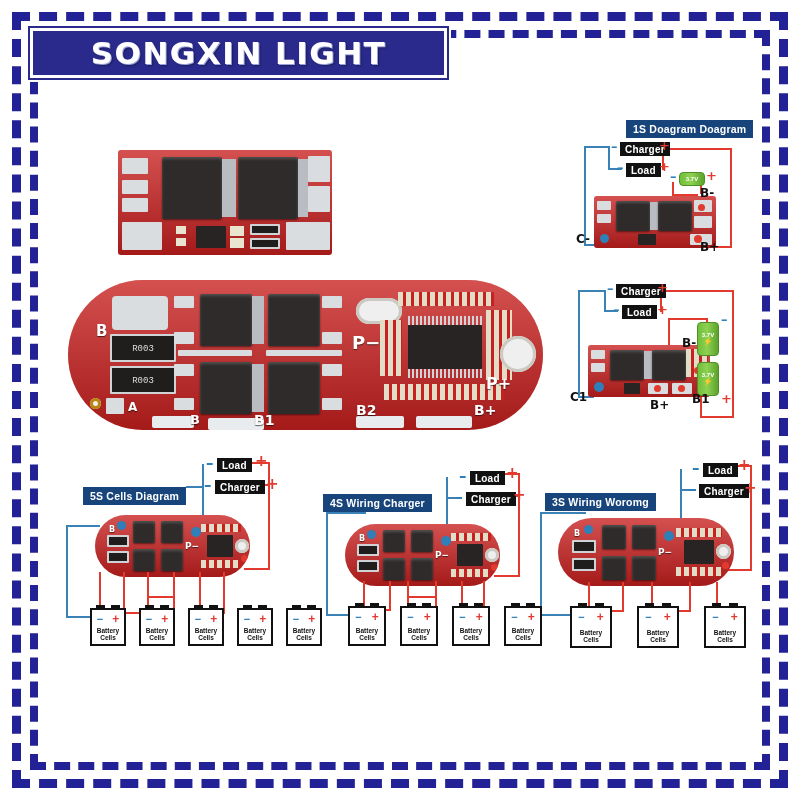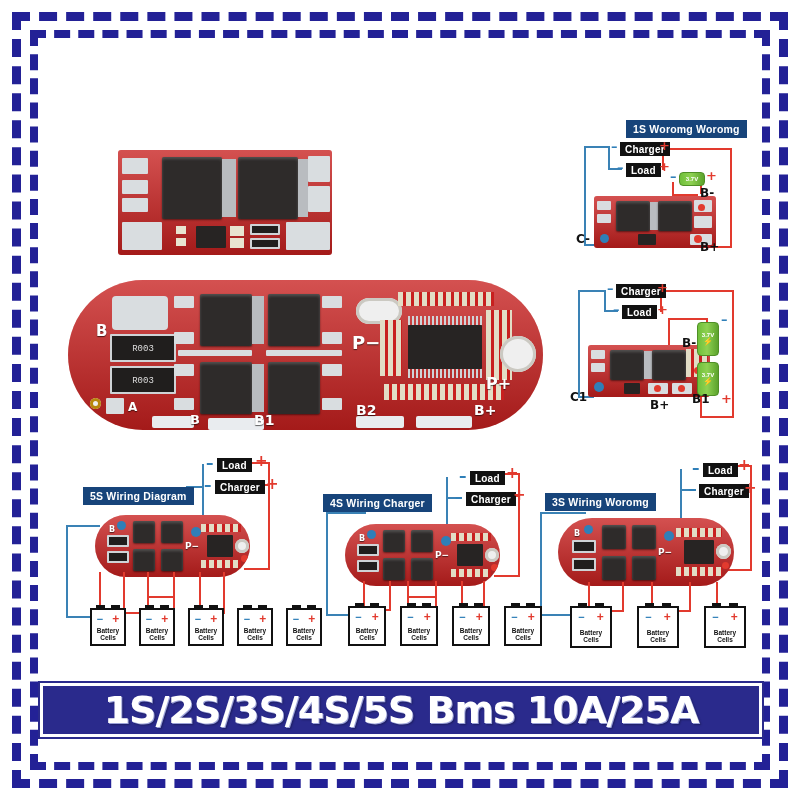--- a/index.html
+++ b/index.html
@@ -146,24 +146,26 @@
   .dot-red  { background:#e23a2e; }
 </style>
 </head>
 <body>
 
 <div id="stage">
 
   <div class="dash-border db-outer"></div>
   <div class="dash-border db-inner"></div>
 
-
-  <div class="bottom-banner">
-    <span class="bottom-text">1S/2S/3S/4S/5S Bms 10A/25A</span>
-  </div>
+  <div class="logo-banner">
+    <div class="logo-inner">
+      <span class="logo-text">SONGXIN LIGHT</span>
+    </div>
+  </div>
+
 
   <div class="pcb rect" style="left:118px; top:150px; width:214px; height:105px;">
     <div class="pcb-shine"></div>
 
     <div class="pad" style="left:4px;  top:8px;  width:26px; height:16px;"></div>
     <div class="pad" style="left:4px;  top:30px; width:26px; height:14px;"></div>
     <div class="pad" style="left:4px;  top:48px; width:26px; height:14px;"></div>
     <div class="pad" style="left:4px;  top:72px; width:40px; height:28px;"></div>
 
     <div class="mosfet" style="left:44px; top:7px;  width:60px; height:62px;"></div>
@@ -236,21 +238,21 @@
     <span class="silk" style="left:60px; top:120px; font-size:12px;">A</span>
     <span class="silk" style="left:284px; top:52px; font-size:18px;">P−</span>
     <span class="silk" style="left:288px; top:122px; font-size:14px;">B2</span>
     <span class="silk" style="left:186px; top:132px; font-size:14px;">B1</span>
     <span class="silk" style="left:122px; top:132px; font-size:13px;">B</span>
     <span class="silk" style="left:406px; top:122px; font-size:14px;">B+</span>
     <span class="silk" style="left:418px; top:94px; font-size:16px;">P+</span>
   </div>
 
   <div>
-    <div class="diagram-title" style="left:626px; top:120px;">1S Woromg Woromg</div>
+    <div class="diagram-title" style="left:626px; top:120px;">1S Doagram Doagram</div>
 
     <div class="wire blue" style="left:584px; top:146px; width:2px; height:100px;"></div>
     <div class="wire blue" style="left:584px; top:146px; width:26px; height:2px;"></div>
     <div class="wire blue" style="left:608px; top:146px; width:2px; height:24px;"></div>
     <div class="wire blue" style="left:608px; top:168px; width:14px; height:2px;"></div>
     <div class="wire blue" style="left:584px; top:244px; width:18px; height:2px;"></div>
 
     <div class="wire red" style="left:662px; top:148px; width:2px; height:22px;"></div>
     <div class="wire red" style="left:662px; top:148px; width:70px; height:2px;"></div>
     <div class="wire red" style="left:730px; top:148px; width:2px; height:100px;"></div>
@@ -347,21 +349,21 @@
       <div class="pcb-dot dot-red" style="left:90px; top:40px; width:7px; height:7px;"></div>
     </div>
 
     <span class="term-label" style="left:570px; top:390px;">C1</span>
     <span class="term-label" style="left:682px; top:336px;">B-</span>
     <span class="term-label" style="left:650px; top:398px;">B+</span>
     <span class="term-label" style="left:692px; top:392px;">B1</span>
   </div>
 
   <div>
-    <div class="diagram-title" style="left:83px; top:487px;">5S Wiring Diagram</div>
+    <div class="diagram-title" style="left:83px; top:487px;">5S Cells Diagram</div>
 
     <div class="lbl-box" style="left:217px; top:458px;">Load</div>
     <div class="lbl-box" style="left:215px; top:480px;">Charger</div>
     <span class="sign minus" style="left:206px; top:456px;">–</span>
     <span class="sign plus" style="left:255px; top:454px;">+</span>
     <span class="sign minus" style="left:204px; top:478px;">–</span>
     <span class="sign plus" style="left:266px; top:477px;">+</span>
 
     <div class="wire blue" style="left:202px; top:464px; width:2px; height:60px;"></div>
     <div class="wire blue" style="left:186px; top:486px; width:18px; height:2px;"></div>

